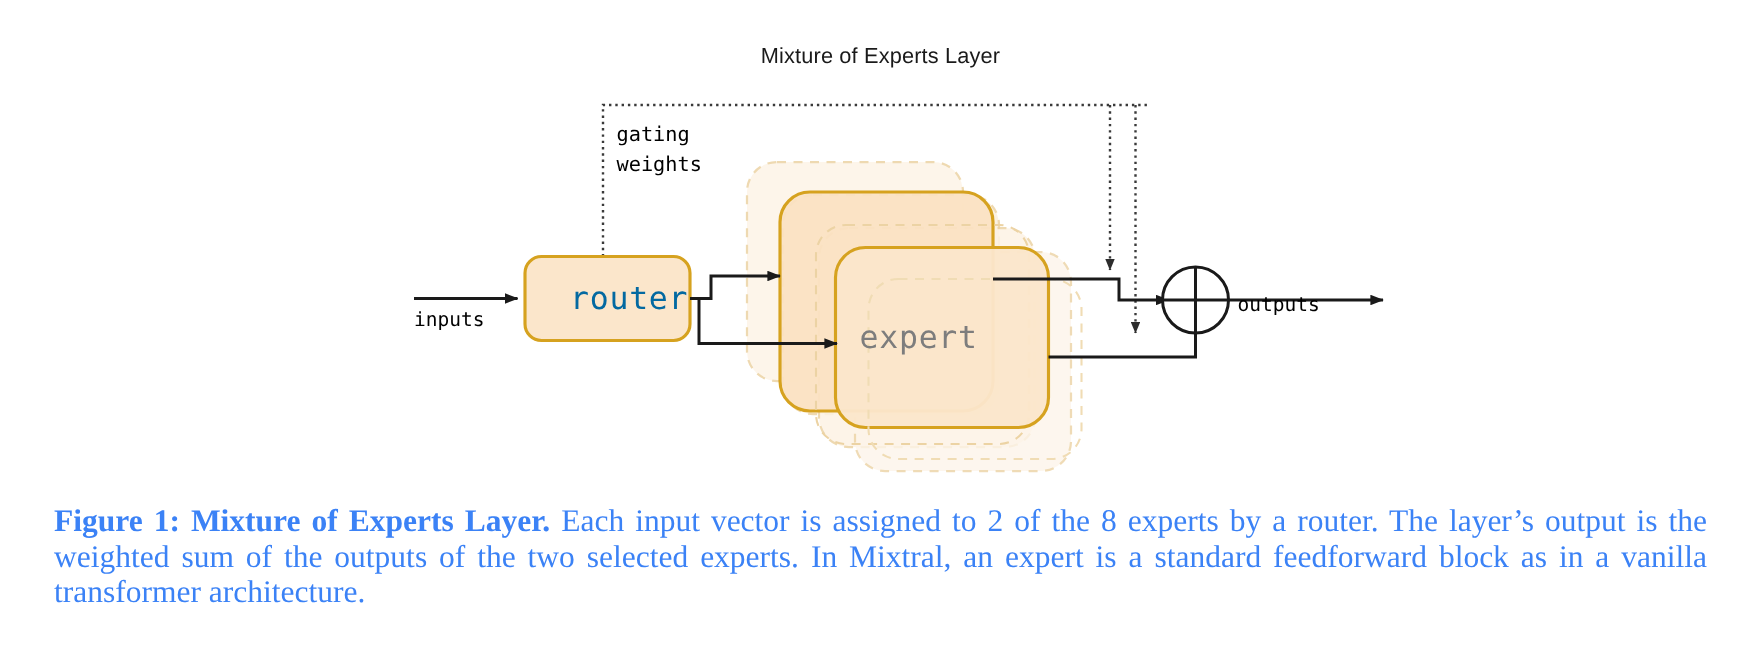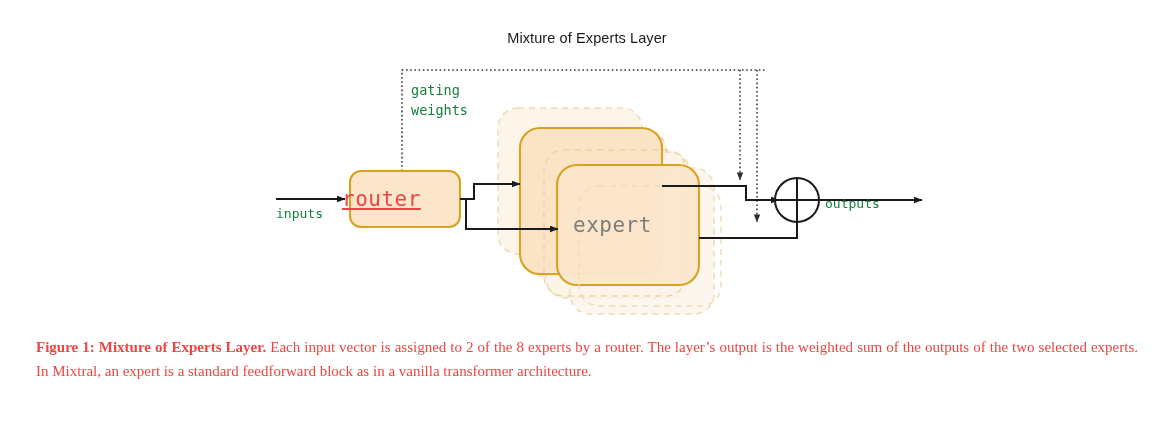--- a/index.html
+++ b/index.html
@@ -37,21 +37,21 @@
     text-align: center;
     font-family: "Liberation Sans", "DejaVu Sans", sans-serif;
     font-size: 14.5px;
     color: #1a1a1a;
     letter-spacing: 0.1px;
   }
 
   .mono-label {
     position: absolute;
     font-family: "DejaVu Sans Mono", "Liberation Mono", monospace;
-    color: #15803d;
+    color: #000000;
     white-space: pre;
   }
 
   #gating-label {
     left: 411px;
     top: 80px;
     font-size: 13.5px;
     line-height: 20px;
   }
 
@@ -63,46 +63,45 @@
   }
 
   #outputs-label {
     left: 825px;
     top: 180px;
     font-size: 13px;
     margin-top: 16px;
   }
 
   #router-label {
-    left: 342px;
+    left: 380px;
     top: 187px;
     font-size: 21px;
-    color: #ef4444;
+    color: #0369a1;
     letter-spacing: 0.5px;
-    text-decoration: underline;
   }
 
   #expert-label {
     left: 573px;
     top: 213px;
     font-size: 21px;
     color: #7d7d7d;
     letter-spacing: 0.5px;
     text-align: right;
   }
 
   #caption {
     position: absolute;
     left: 36px;
     top: 336px;
     width: 1102px;
     font-family: "Liberation Serif", "DejaVu Serif", serif;
-    font-size: 15px;
+    font-size: 21px;
     line-height: 23.5px;
-    color: #ef4444;
+    color: #3b82f6;
     text-align: justify;
     text-justify: inter-word;
   }
   #caption .cap-lead {
     font-weight: bold;
   }
 </style>
 </head>
 <body>
 

